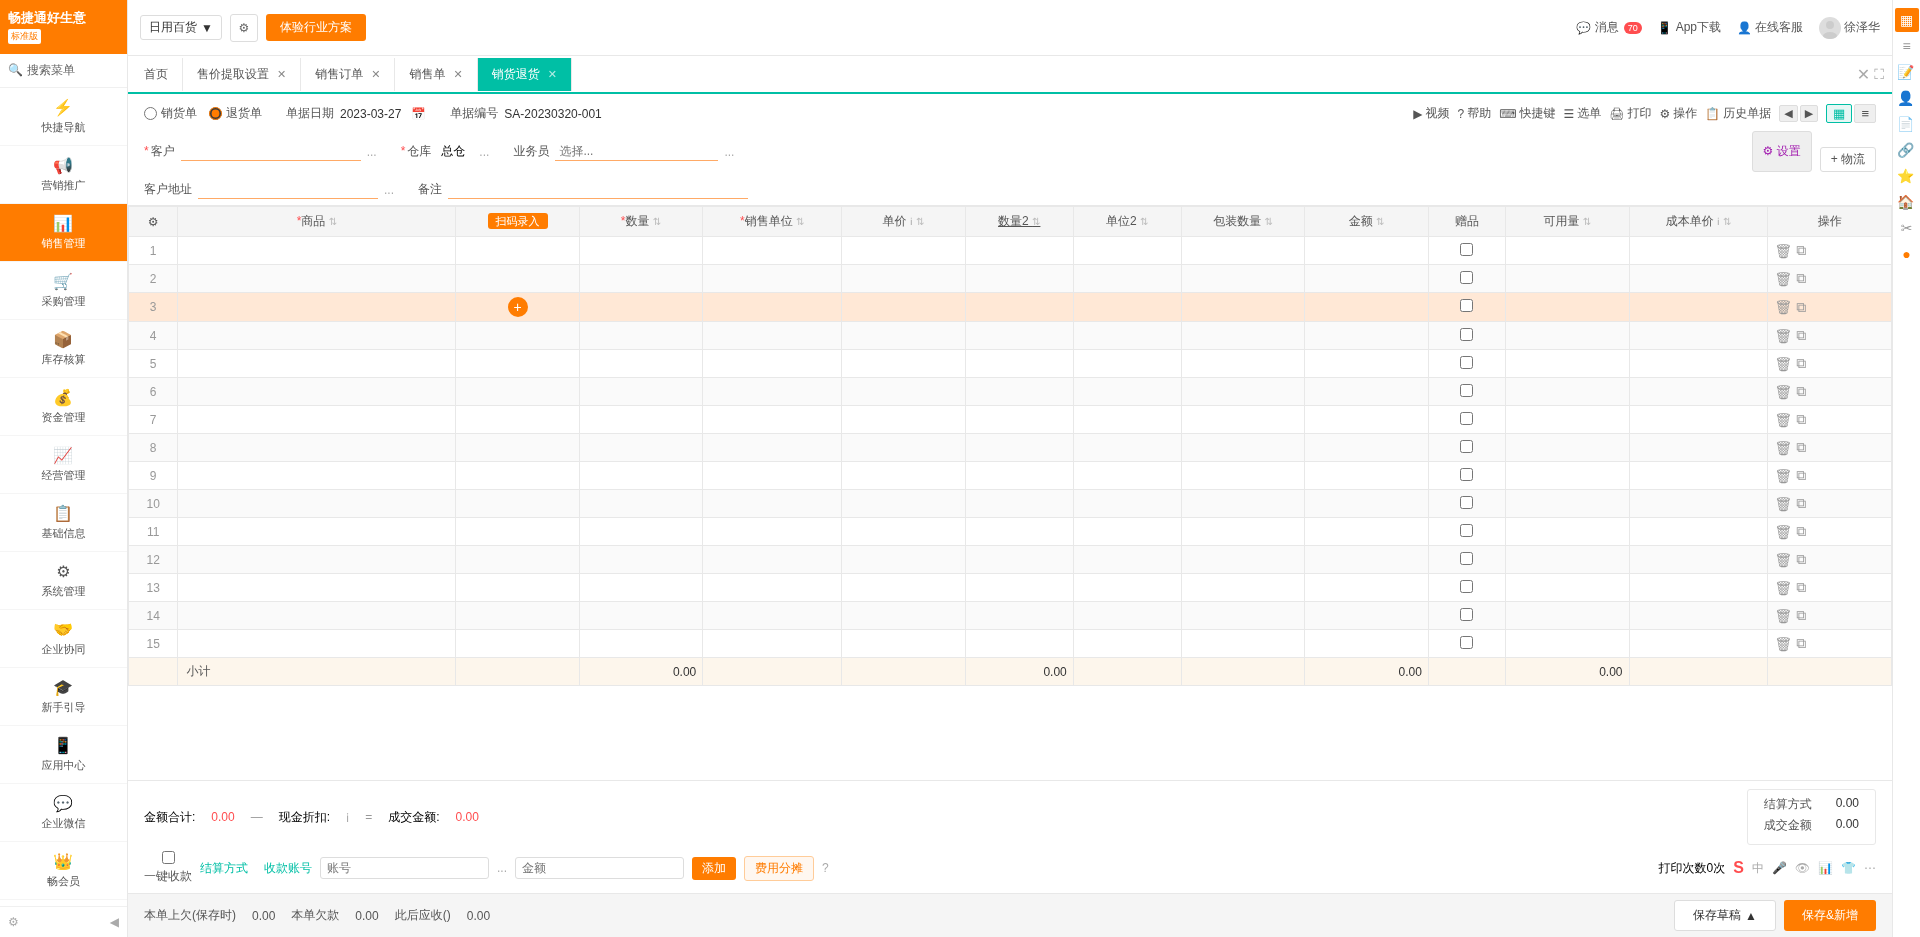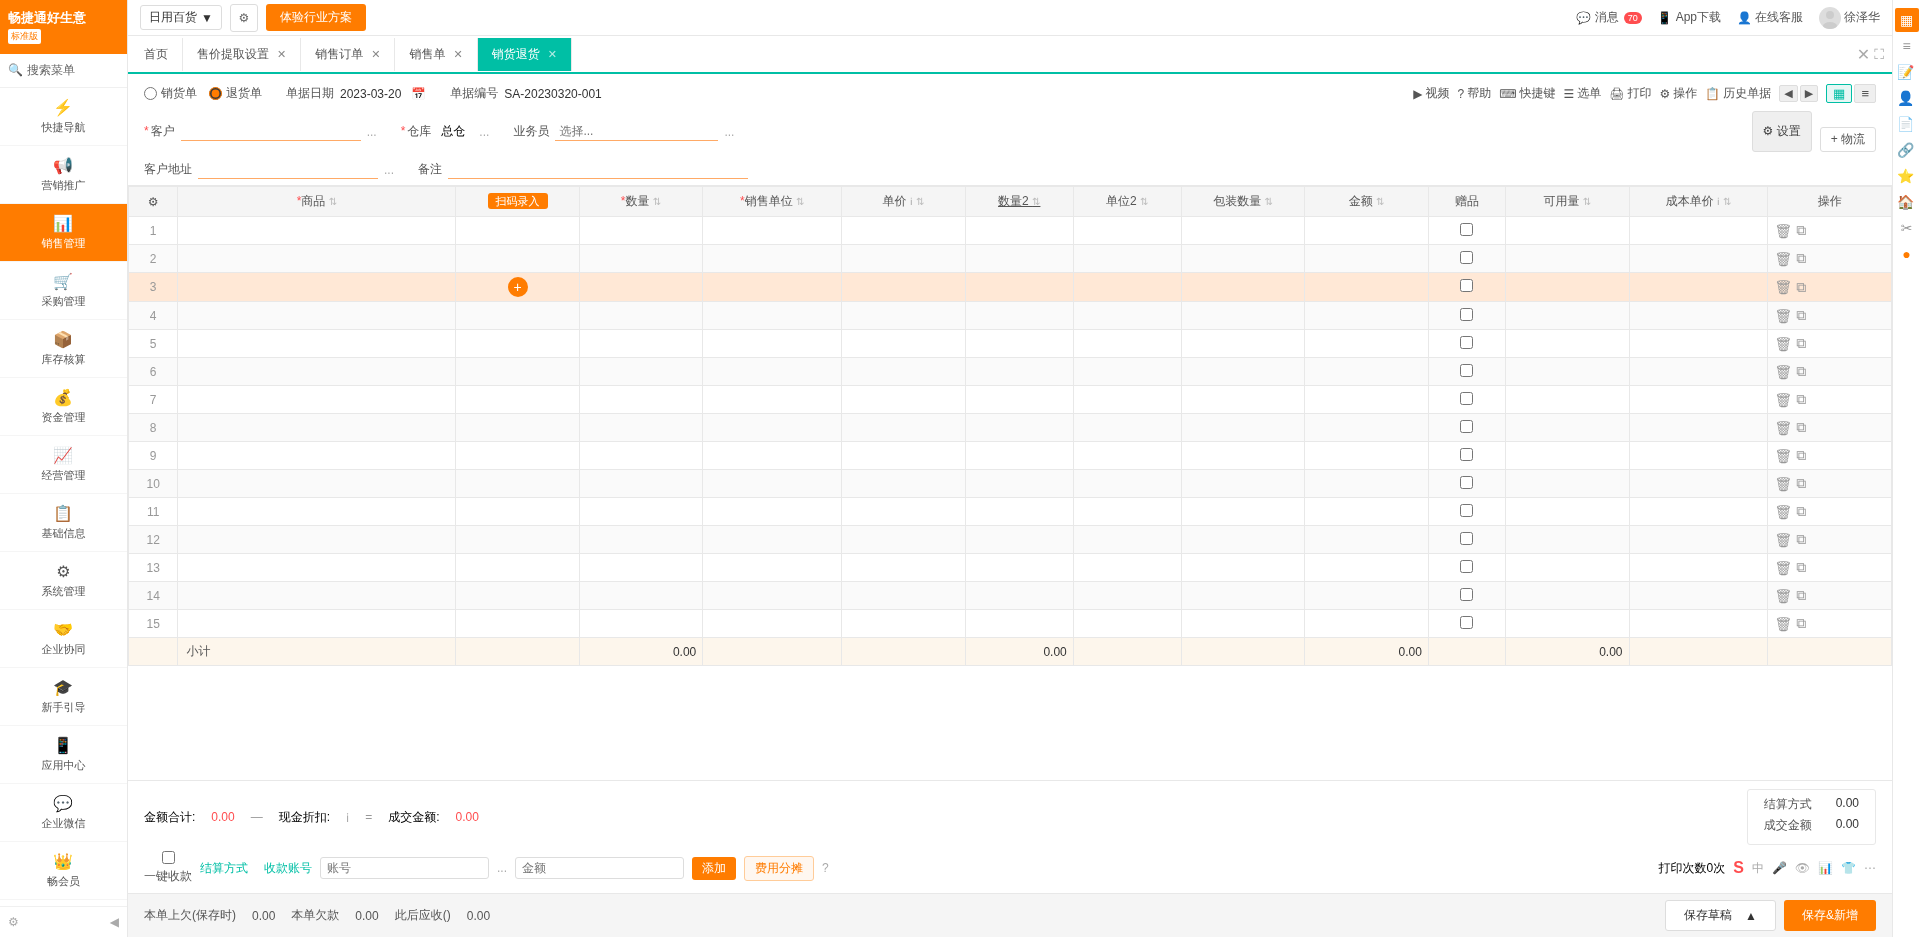--- a/index.html
+++ b/index.html
@@ -15,21 +15,21 @@
     .sidebar-item { display: flex; flex-direction: column; align-items: center; padding: 10px 4px; cursor: pointer; color: #555; border-bottom: 1px solid #f5f5f5; }
     .sidebar-item.active { background: #ff7c00; color: #fff; }
     .sidebar-item .icon { font-size: 16px; margin-bottom: 3px; }
     .sidebar-item .label { font-size: 11px; text-align: center; }
     .sidebar-bottom { padding: 8px; display: flex; justify-content: space-between; border-top: 1px solid #f0f0f0; }
 
     
     .main { flex: 1; display: flex; flex-direction: column; overflow: hidden; }
 
     
-    .top-header { background: #fff; height: 36px; display: flex; align-items: center; justify-content: space-between; padding: 0 12px; border-bottom: 1px solid #e8e8e8; }
+    .top-header { background: #fff; height: 56px; display: flex; align-items: center; justify-content: space-between; padding: 0 12px; border-bottom: 1px solid #e8e8e8; }
     .top-header-left { display: flex; align-items: center; gap: 8px; }
     .daily-select { display: flex; align-items: center; gap: 4px; border: 1px solid #ddd; padding: 3px 8px; border-radius: 3px; cursor: pointer; color: #333; }
     .settings-btn { width: 28px; height: 28px; display: flex; align-items: center; justify-content: center; border: 1px solid #ddd; border-radius: 3px; cursor: pointer; color: #666; }
     .experience-btn { background: #ff7c00; color: #fff; border: none; padding: 5px 14px; border-radius: 3px; cursor: pointer; font-size: 12px; }
     .top-header-right { display: flex; align-items: center; gap: 16px; color: #555; }
     .top-header-right .msg { display: flex; align-items: center; gap: 3px; cursor: pointer; }
     .badge { background: #ff4d4f; color: #fff; font-size: 9px; padding: 1px 4px; border-radius: 8px; margin-left: 2px; }
     .user-avatar { width: 22px; height: 22px; border-radius: 50%; background: #ddd; display: flex; align-items: center; justify-content: center; overflow: hidden; }
 
     
@@ -49,21 +49,21 @@
     .form-input { border: none; border-bottom: 1px solid #ffaa66; padding: 2px 4px; min-width: 120px; color: #333; outline: none; background: transparent; }
     .form-input.wide { min-width: 180px; }
     .form-dots { color: #aaa; cursor: pointer; }
     .radio-group { display: flex; align-items: center; gap: 12px; }
     .radio-item { display: flex; align-items: center; gap: 4px; cursor: pointer; color: #555; }
     .radio-item input[type=radio] { accent-color: #ff7c00; }
     .form-date { color: #333; }
     .form-number { color: #333; font-weight: 500; }
     .toolbar-right { margin-left: auto; display: flex; align-items: center; gap: 8px; }
     .toolbar-btn { display: flex; align-items: center; gap: 3px; cursor: pointer; color: #555; font-size: 12px; }
-    .setup-btn { border: 1px solid #ddd; padding: 3px 10px; border-radius: 3px; cursor: pointer; color: #404040; display: flex; align-items: center; gap: 3px; }
+    .setup-btn { border: 1px solid #ddd; padding: 3px 10px; border-radius: 3px; cursor: pointer; color: #a21caf; display: flex; align-items: center; gap: 3px; }
     .add-logistics-btn { background: #fff; border: 1px solid #ddd; padding: 3px 10px; border-radius: 3px; cursor: pointer; color: #555; display: flex; align-items: center; gap: 3px; margin-top: 16px; }
 
     
     .table-container { flex: 1; overflow: auto; background: #fff; }
     table { width: 100%; border-collapse: collapse; }
     thead tr { background: #f5f5f5; }
     thead th { padding: 6px 6px; border: 1px solid #e8e8e8; color: #555; font-weight: normal; white-space: nowrap; position: sticky; top: 0; background: #f5f5f5; z-index: 1; }
     thead th .sort-icon { color: #bbb; font-size: 10px; }
     tbody tr { background: #fff; }
     tbody tr:nth-child(even) { background: #fafafa; }
@@ -90,21 +90,21 @@
     .checkbox-label { display: flex; align-items: center; gap: 4px; color: #555; flex-direction: column; }
     .link-text { color: #00bfa5; cursor: pointer; }
     .bottom-input { border: 1px solid #ddd; padding: 3px 6px; min-width: 80px; border-radius: 3px; color: #a16207; outline: none; }
     .add-btn { background: #ff7c00; color: #fff; border: none; padding: 3px 10px; border-radius: 3px; cursor: pointer; }
     .split-btn { background: #fff7f0; border: 1px solid #ffcc99; color: #ff7c00; padding: 3px 10px; border-radius: 3px; cursor: pointer; }
 
     
     .footer { background: #f5f5f5; border-top: 1px solid #e8e8e8; padding: 6px 16px; display: flex; align-items: center; justify-content: space-between; }
     .footer-left { display: flex; align-items: center; gap: 16px; color: #555; }
     .footer-right { display: flex; gap: 8px; }
-    .save-draft-btn { background: #fff; border: 1px solid #ddd; padding: 6px 18px; border-radius: 3px; cursor: pointer; color: #333; display: flex; align-items: center; gap: 13px; }
+    .save-draft-btn { background: #fff; border: 1px solid #ddd; padding: 6px 18px; border-radius: 3px; cursor: pointer; color: #333; display: flex; align-items: center; gap: 4px; }
     .save-new-btn { background: #ff7c00; border: none; padding: 6px 18px; border-radius: 3px; cursor: pointer; color: #fff; font-weight: 500; }
 
     
     .right-sidebar { width: 28px; background: #fff; border-left: 1px solid #e8e8e8; display: flex; flex-direction: column; align-items: center; padding-top: 8px; gap: 2px; }
     .right-sidebar-icon { width: 24px; height: 24px; display: flex; align-items: center; justify-content: center; cursor: pointer; color: #999; font-size: 14px; }
     .right-sidebar-icon.active { background: #ff7c00; color: #fff; border-radius: 2px; }
     .summary-row { display: flex; justify-content: space-between; gap: 24px; margin-bottom: 4px; color: #555; }
     .summary-val { color: #333; font-weight: 500; }
 
     .bottom-toolbar-icons { display: flex; align-items: center; gap: 8px; }
@@ -266,21 +266,21 @@
             <input type="radio" name="doctype" style="">
             <span>销货单</span>
           </label>
           <label class="radio-item">
             <input type="radio" name="doctype" checked="" style="">
             <span>退货单</span>
           </label>
         </div>
         <div class="form-field">
           <label>单据日期</label>
-          <span class="form-date">2023-03-20</span>
+          <span class="form-date">2023-03-27</span>
           <span style="cursor:pointer;color:#aaa;margin-left:4px;">📅</span>
         </div>
         <div class="form-field">
           <label>单据编号</label>
           <span class="form-number">SA-20230320-001</span>
         </div>
         <div class="toolbar-right">
           <span class="toolbar-btn">
             <span>▶</span>
             <span>视频</span>

